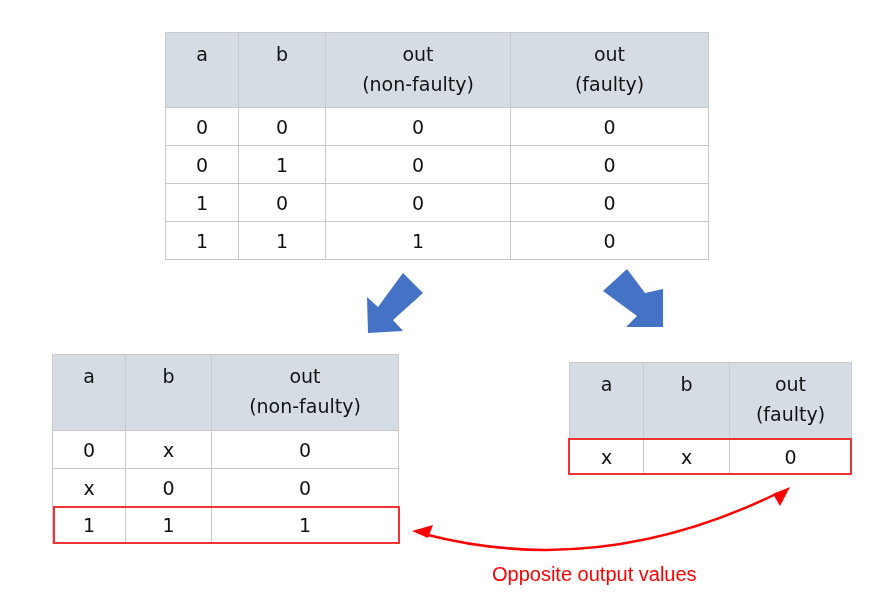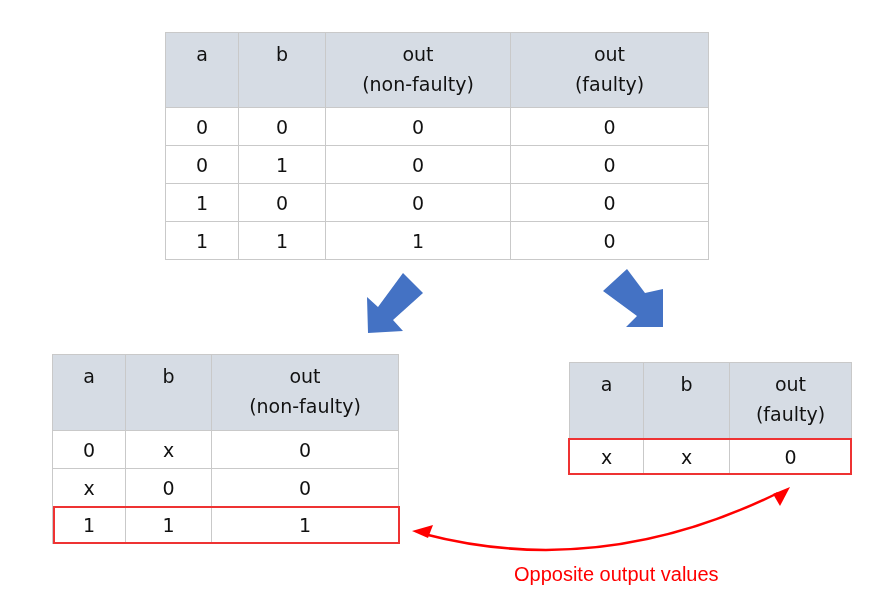--- a/index.html
+++ b/index.html
@@ -112,13 +112,13 @@
 
   <polygon fill="#4472c4" points="403,273 423,293 393,320 403,331 368,333 367,297 378,307"></polygon>
 
   <polygon fill="#4472c4" points="603,291 627,269 645,293 663,289 663,327 626,327 637,316"></polygon>
 
   <path d="M424,534 Q600,580 778,493" fill="none" stroke="#ff0000" stroke-width="2.5"></path>
   <polygon fill="#ff0000" points="412,531 433,525 428,538"></polygon>
   <polygon fill="#ff0000" points="790,487 780,506 773,494"></polygon>
 </svg>
 
-<div class="caption" style="left:514px; top:563px;">Opposite output values</div>
+<div class="caption" style="left:492px; top:563px;">Opposite output values</div>
 
 </body></html>

